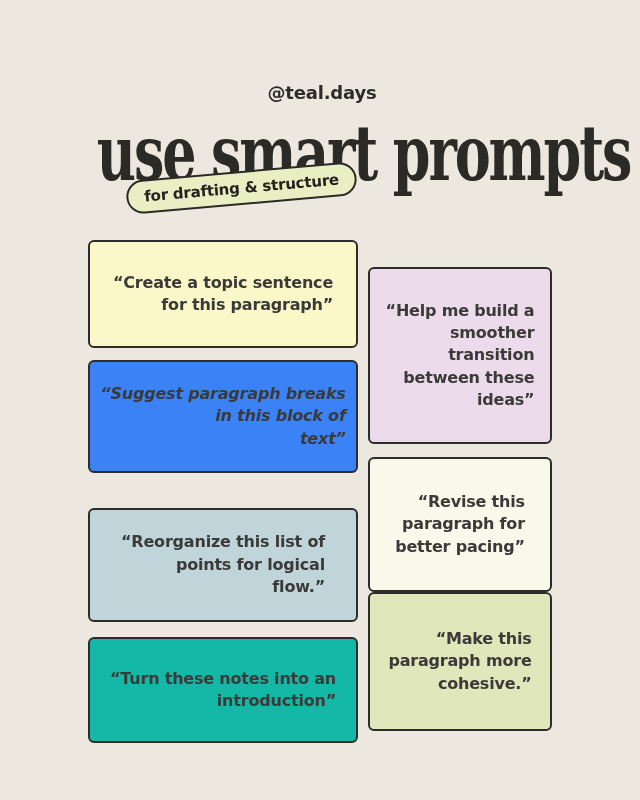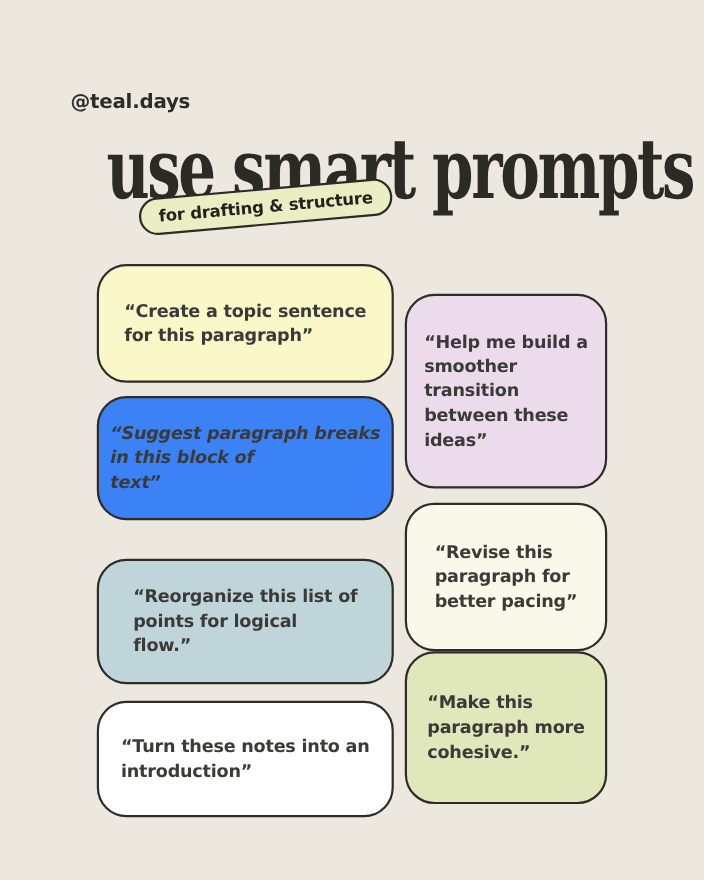--- a/index.html
+++ b/index.html
@@ -13,21 +13,21 @@
     background: #ECE8E0;
     overflow: hidden;
   }
 
   .header {
     position: absolute;
     top: 82px;
     left: 64px;
     right: 60px;
     display: flex;
-    justify-content: space-between;
+    justify-content: center;
     align-items: baseline;
     font-weight: bold;
     font-size: 18px;
     letter-spacing: -0.2px;
     color: #2E2C28;
   }
 
   .title-wrap {
     position: absolute;
     top: 0;
@@ -77,25 +77,25 @@
     left: 88px;
     display: flex;
     gap: 10px;
   }
   .col { display: flex; flex-direction: column; }
   .col-left  { width: 270px; padding-top: 2px; }
   .col-right { width: 184px; margin-top: 29px; }
 
   .card {
     border: 2.5px solid #2E2C29;
-    border-radius: 27px;
+    border-radius: 6px;
     display: flex;
     align-items: center;
     justify-content: center;
-    text-align: left;
+    text-align: right;
     padding: 8px 10px;
     font-weight: bold;
     font-size: 16px;
     line-height: 1.4;
     letter-spacing: -0.2px;
     color: #3B3A38;
     white-space: pre-line;
   }
 
   
@@ -132,21 +132,21 @@
       <div class="card l2" style="background: #3b82f6; font-style: italic;">
         <p>“Suggest paragraph breaks
 in this block of
 text”</p>
       </div>
       <div class="card l3" style="background: rgb(191, 213, 217); margin-top: 25px;">
         <p>“Reorganize this list of
 points for logical
 flow.”</p>
       </div>
-      <div class="card l4" style="background: #ffffff;">
+      <div class="card l4" style="background: #14b8a6;">
         <p>“Turn these notes into an
 introduction”</p>
       </div>
     </div>
 
     <div class="col col-right">
       <div class="card r1" style="background: rgb(236, 220, 235);">
         <p>“Help me build a
 smoother
 transition

